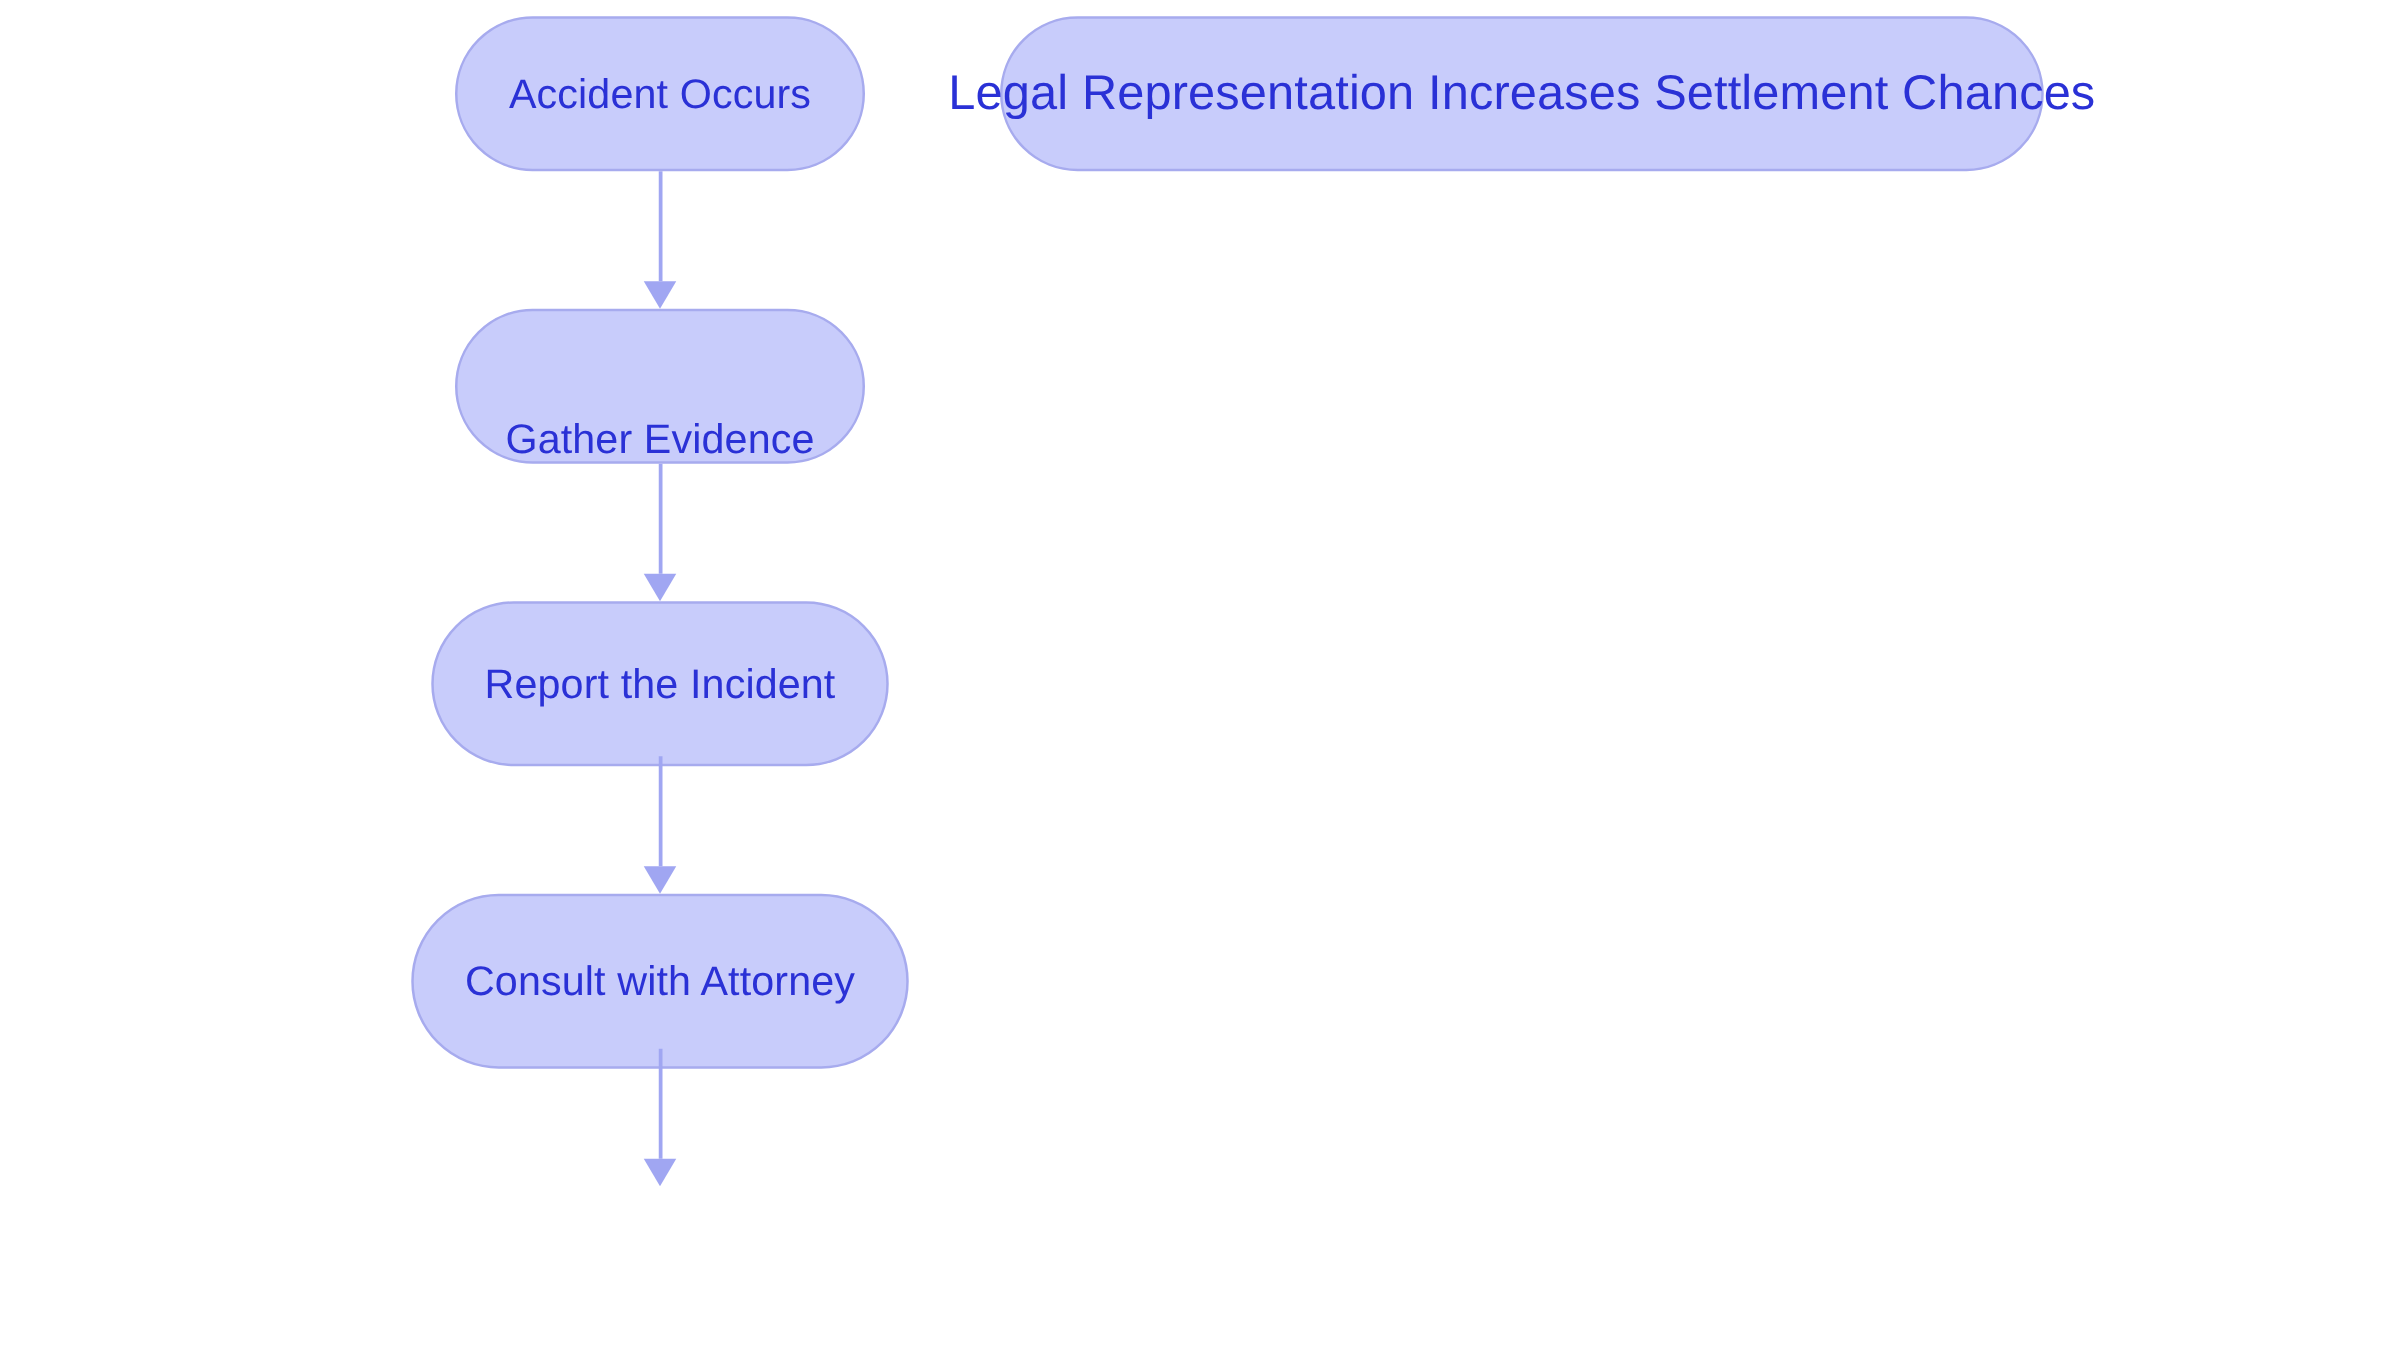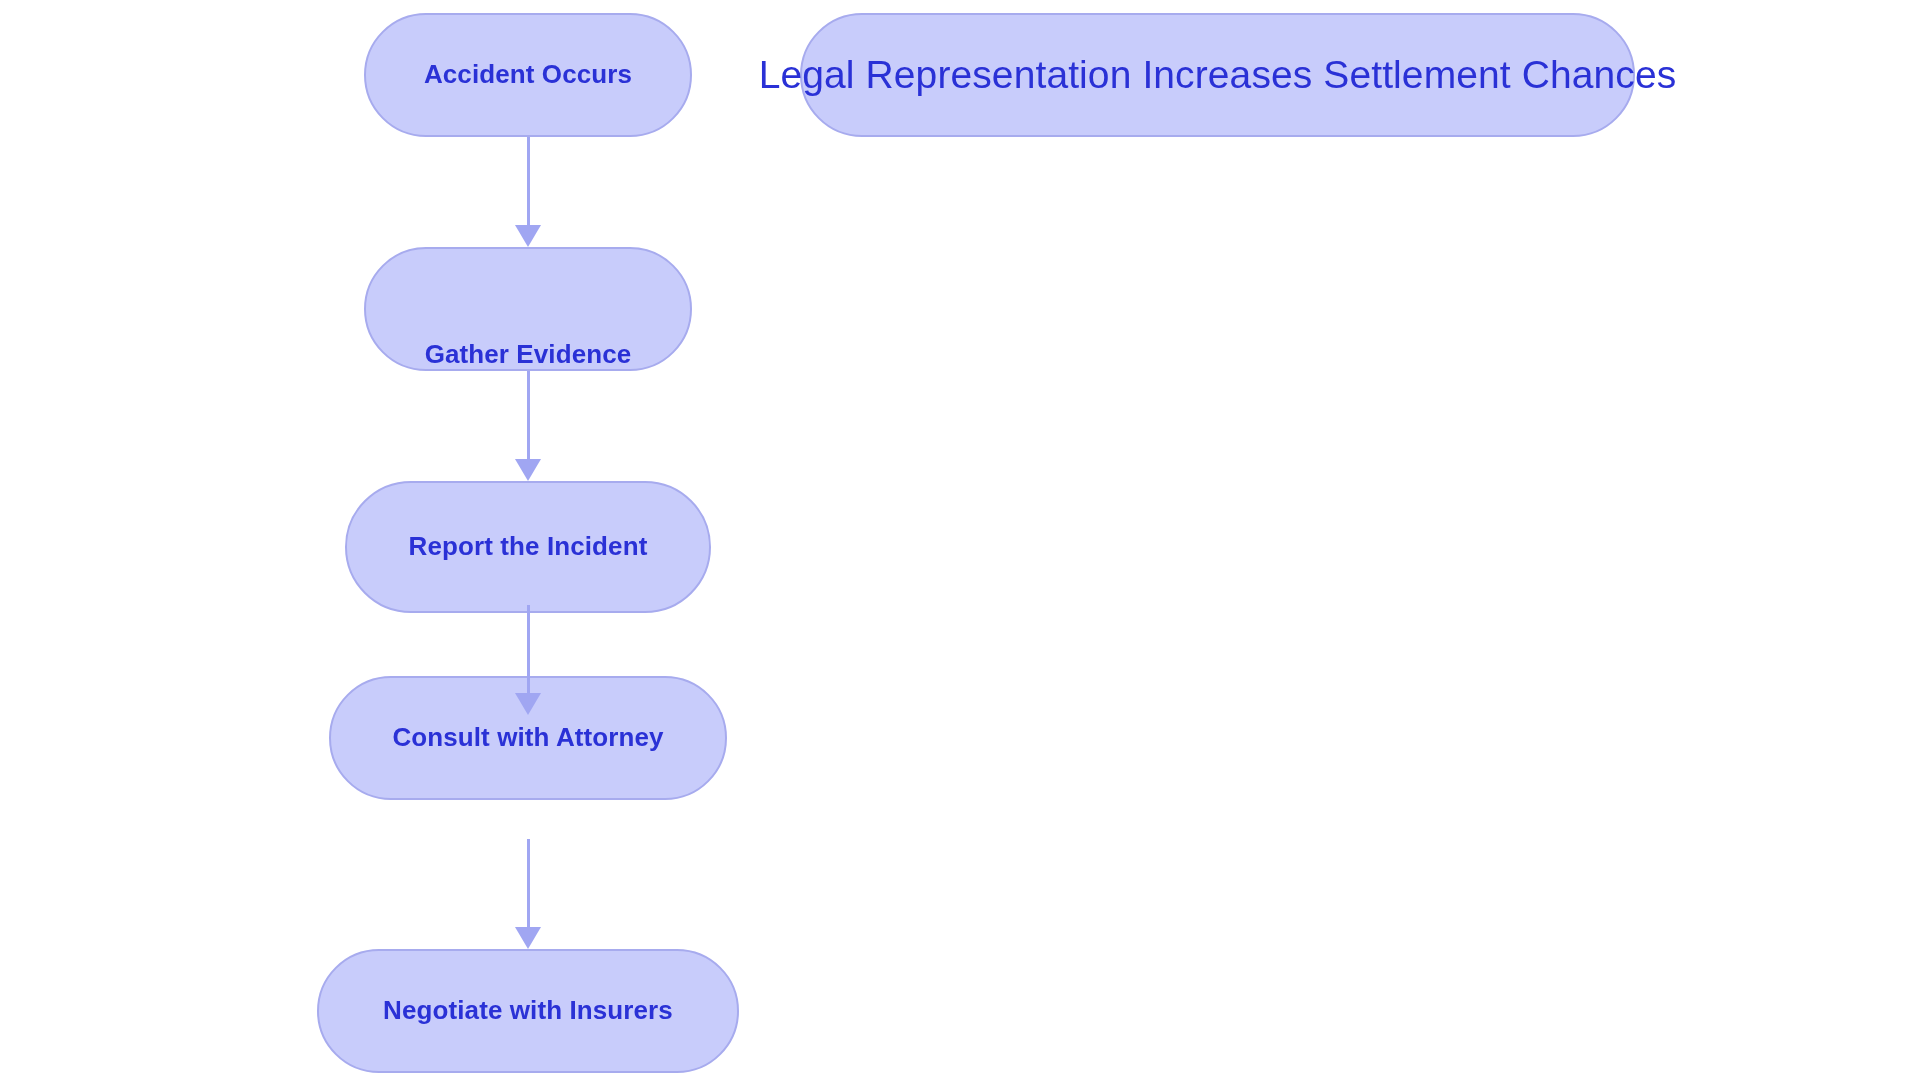--- a/index.html
+++ b/index.html
@@ -38,23 +38,22 @@
     letter-spacing: 0.1px;
   }
   .node .label {
     display: block;
     line-height: 1;
     padding-bottom: 2px;
   }
 
   
   .flow-node {
-    font-size: 26px;
+    font-size: 33px;
     height: 124px;
-    font-weight: bold;
   }
 
   
   .standalone-node {
     font-size: 39px;
     height: 124px;
   }
 
   
   .connector {
@@ -90,27 +89,24 @@
   </div>
 
   <div class="node flow-node" style="left:364px; top:247px; width:328px; height:124px;align-items:flex-end;">
     <span class="label">Gather Evidence</span>
   </div>
 
   <div class="node flow-node" style="left:345px; top:481px; width:366px; height:132px;">
     <span class="label">Report the Incident</span>
   </div>
 
-  <div class="node flow-node" style="left:329px; top:676px; width:398px; height:124px;">
+  <div class="node flow-node" style="left:329px; top:715px; width:398px; height:140px;">
     <span class="label">Consult with Attorney</span>
   </div>
 
-  <div class="node flow-node" style="left:317px; top:949px; width:422px; height:124px;">
-    <span class="label">Negotiate with Insurers</span>
-  </div>
 
   <div class="node standalone-node" style="left:800px; top:13px; width:835px; height:124px;">
     <span class="label">Legal Representation Increases Settlement Chances</span>
   </div>
 
   <div class="connector" style="left:513px; top:137px; width:30px; height:110px;">
     <div class="stem" style="height:88px;"></div>
     <div class="head" style="top:88px;"></div>
   </div>
 

